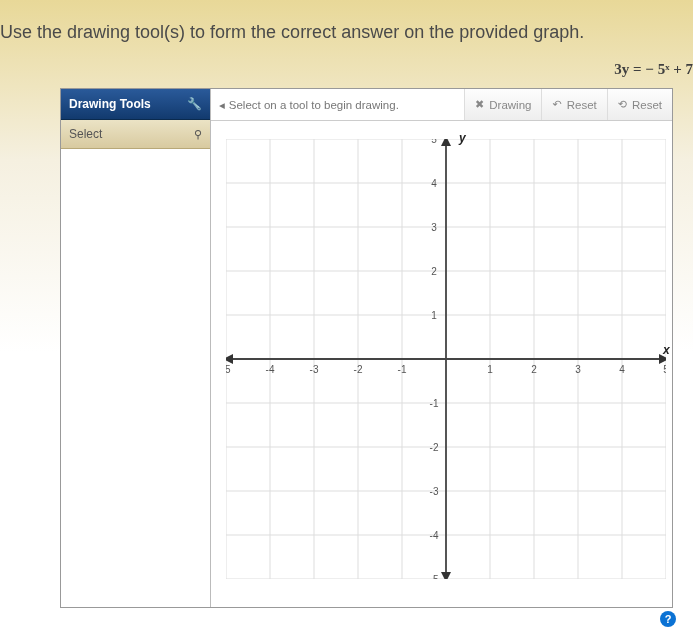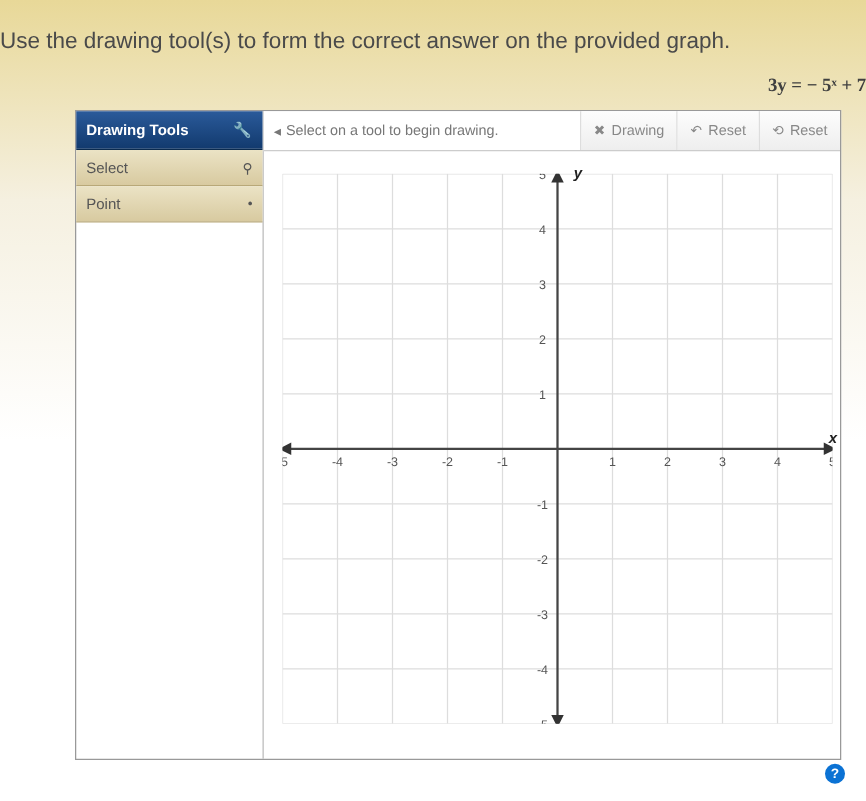--- a/index.html
+++ b/index.html
@@ -119,24 +119,20 @@
 <div class="widget">
 
   <div class="left-panel">
     <div class="header-row">
       <span>Drawing Tools</span>
       <span class="wrench-icon">🔧</span>
     </div>
     <div class="tool-item">
       <span>Select</span>
       <span class="ticon">⚲</span>
-    </div>
-    <div class="tool-item">
-      <span>Point</span>
-      <span class="ticon">•</span>
     </div>
   </div>
 
   <div class="right-panel">
     <div class="toolbar">
       <div class="hint">
         <span>◂</span>
         <span>Select on a tool to begin drawing.</span>
       </div>
       <div class="tbtn">

